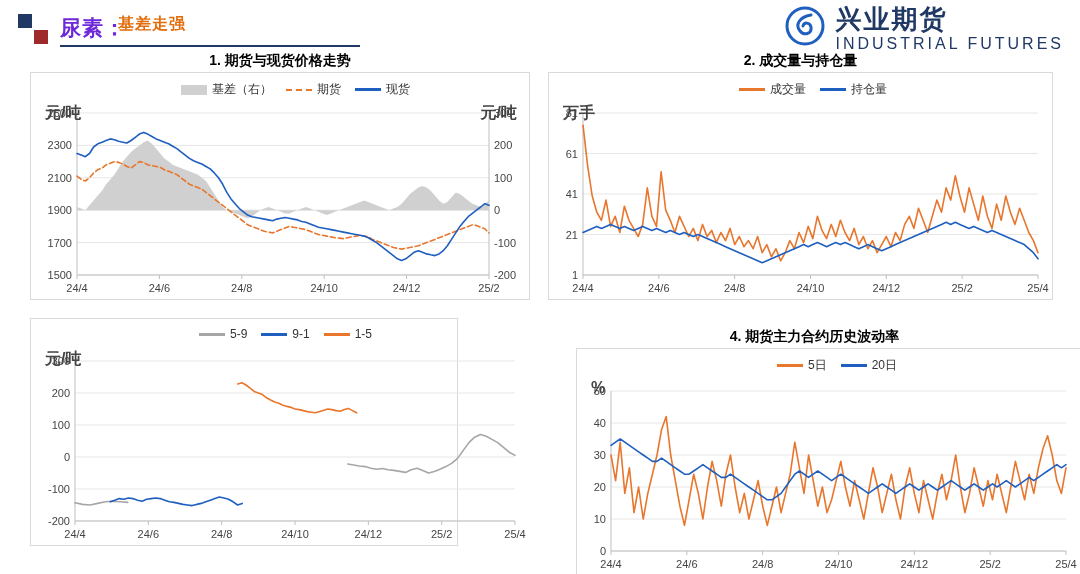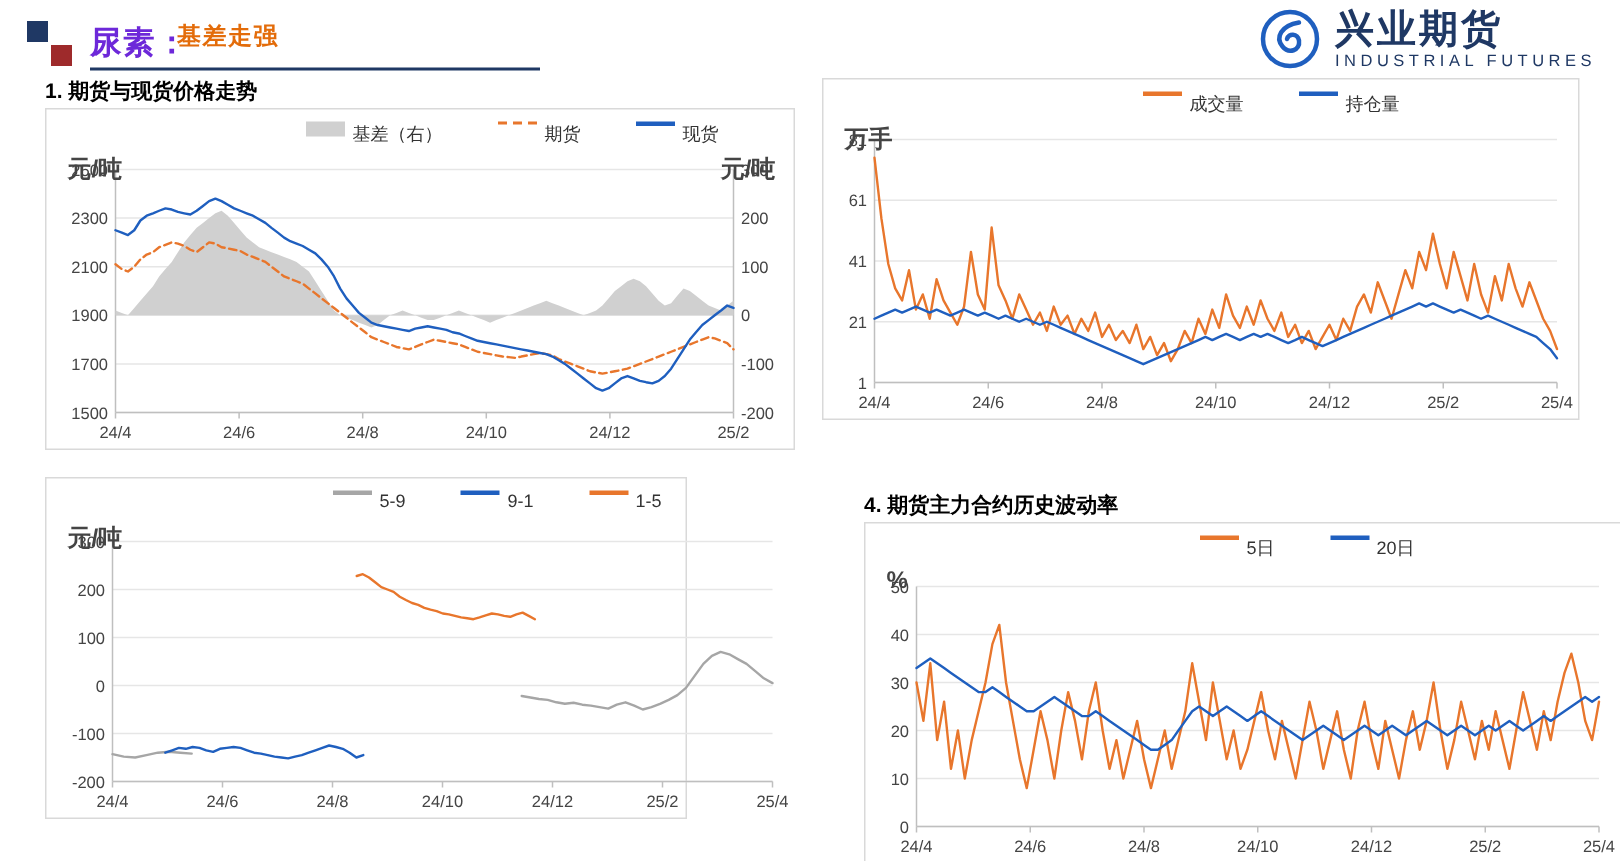--- a/index.html
+++ b/index.html
@@ -42,45 +42,45 @@
   }
   .brand {
     position:absolute; right:16px; top:6px; height:42px;
     display:flex; align-items:flex-start; gap:8px;
   }
   .brand-cn {
     font-size:26px; font-weight:bold; color:#1f3864; letter-spacing:2px;
     line-height:1;
   }
   .brand-en {
-    font-size:11px; color:#1f3864; letter-spacing:3px; line-height:1;
+    font-size:16px; color:#1f3864; letter-spacing:3px; line-height:1;
     margin-top:4px;
   }
   .brand-text { display:flex; flex-direction:column; }
 
   
   .panel {
     position:absolute;
     background:#ffffff;
   }
   .panel-title {
-    text-align:left;
+    text-align:center;
     font-size:14px; font-weight:bold; color:#000;
     margin-bottom:2px;
   }
   .plot-box {
     border:1px solid #d9d9d9;
     background:#fff;
     position:relative;
   }
   .legend {
     position:absolute; display:flex; align-items:center; gap:14px;
     font-size:12px; color:#333;
   }
-  .legend .item { display:flex; align-items:flex-start; gap:5px;margin-left:23px; }
+  .legend .item { display:flex; align-items:center; gap:5px; }
   .legend .swatch { display:inline-block; width:26px; height:3px; }
   .legend .swatch.area { height:10px; width:26px; }
   .legend .swatch.dash {
     height:0; border-top:2px dashed #e8762c; width:26px;
   }
   .axis-unit {
     position:absolute; font-size:16px; color:#444;font-weight:bold;
   }
   svg { display:block; }
   .tick-text { font-size:11px; fill:#444; font-family:"Liberation Sans", sans-serif; }
@@ -167,20 +167,21 @@
         <line x1="458" x2="458" y1="202" y2="206" class="axis-line"></line>
         <text x="458" y="219" text-anchor="middle" class="tick-text">25/2</text>
         <path d="M46,137.2 L46.0,134.0 L50.2,135.6 L54.3,137.2 L58.5,132.3 L62.6,127.5 L66.8,122.6 L71.0,117.8 L75.1,111.3 L79.3,106.4 L83.5,101.6 L87.6,95.1 L91.8,88.6 L95.9,83.7 L100.1,78.9 L104.3,75.6 L108.4,72.4 L112.6,69.2 L116.7,67.5 L120.9,70.8 L125.1,75.6 L129.2,80.5 L133.4,85.4 L137.6,88.6 L141.7,91.8 L145.9,93.5 L150.0,95.1 L154.2,96.7 L158.4,98.3 L162.5,99.9 L166.7,101.6 L170.8,104.8 L175.0,108.0 L179.2,114.5 L183.3,121.0 L187.5,127.5 L191.7,134.0 L195.8,137.2 L200.0,138.8 L204.1,140.4 L208.3,142.1 L212.5,143.7 L216.6,145.3 L220.8,143.7 L224.9,140.4 L229.1,137.2 L233.3,135.6 L237.4,134.0 L241.6,135.6 L245.8,137.2 L249.9,138.8 L254.1,140.4 L258.2,140.4 L262.4,138.8 L266.6,137.2 L270.7,135.6 L274.9,134.0 L279.1,135.6 L283.2,137.2 L287.4,138.8 L291.5,140.4 L295.7,142.1 L299.9,140.4 L304.0,138.8 L308.2,137.2 L312.3,135.6 L316.5,134.0 L320.7,132.3 L324.8,130.7 L329.0,129.1 L333.2,127.5 L337.3,129.1 L341.5,130.7 L345.6,132.3 L349.8,134.0 L354.0,135.6 L358.1,137.2 L362.3,135.6 L366.4,134.0 L370.6,130.7 L374.8,125.9 L378.9,121.0 L383.1,117.8 L387.3,114.5 L391.4,112.9 L395.6,114.5 L399.7,117.8 L403.9,122.6 L408.1,127.5 L412.2,130.7 L416.4,129.1 L420.5,124.2 L424.7,119.4 L428.9,121.0 L433.0,124.2 L437.2,127.5 L441.4,130.7 L445.5,132.3 L449.7,134.0 L453.8,130.7 L458.0,127.5 L458,137.2 Z" fill="#d0d0d0" stroke="none"></path>
         <path d="M46.0,103.2 L50.2,106.4 L54.3,108.0 L58.5,104.8 L62.6,99.9 L66.8,96.7 L71.0,95.1 L75.1,91.8 L79.3,90.2 L83.5,88.6 L87.6,89.4 L91.8,91.0 L95.9,93.5 L100.1,95.1 L104.3,91.8 L108.4,88.6 L112.6,89.4 L116.7,91.8 L120.9,92.6 L125.1,93.5 L129.2,94.3 L133.4,96.7 L137.6,98.3 L141.7,99.9 L145.9,101.6 L150.0,104.8 L154.2,108.0 L158.4,111.3 L162.5,112.9 L166.7,114.5 L170.8,116.1 L175.0,119.4 L179.2,122.6 L183.3,125.9 L187.5,129.1 L191.7,132.3 L195.8,135.6 L200.0,138.8 L204.1,142.1 L208.3,145.3 L212.5,148.5 L216.6,151.8 L220.8,153.4 L224.9,155.0 L229.1,156.6 L233.3,158.3 L237.4,159.1 L241.6,159.9 L245.8,158.3 L249.9,156.6 L254.1,155.0 L258.2,153.4 L262.4,154.2 L266.6,155.0 L270.7,155.8 L274.9,156.6 L279.1,158.3 L283.2,159.9 L287.4,161.5 L291.5,162.3 L295.7,163.1 L299.9,163.9 L304.0,164.7 L308.2,165.1 L312.3,165.6 L316.5,164.7 L320.7,163.9 L324.8,163.1 L329.0,162.3 L333.2,163.1 L337.3,163.9 L341.5,166.4 L345.6,168.0 L349.8,169.6 L354.0,171.2 L358.1,172.8 L362.3,174.5 L366.4,175.3 L370.6,176.1 L374.8,175.3 L378.9,174.5 L383.1,173.7 L387.3,172.8 L391.4,171.2 L395.6,169.6 L399.7,168.0 L403.9,166.4 L408.1,164.7 L412.2,163.1 L416.4,161.5 L420.5,159.9 L424.7,158.3 L428.9,156.6 L433.0,155.0 L437.2,153.4 L441.4,151.8 L445.5,152.6 L449.7,154.2 L453.8,155.8 L458.0,159.9" fill="none" stroke="#e8762c" stroke-width="1.6" stroke-linejoin="round" stroke-linecap="round" stroke-dasharray="5,3"></path>
         <path d="M46.0,80.5 L50.2,82.1 L54.3,83.7 L58.5,80.5 L62.6,74.0 L66.8,70.8 L71.0,69.2 L75.1,67.5 L79.3,65.9 L83.5,66.7 L87.6,68.3 L91.8,69.2 L95.9,70.0 L100.1,67.5 L104.3,64.3 L108.4,61.1 L112.6,59.4 L116.7,61.1 L120.9,63.5 L125.1,65.9 L129.2,67.5 L133.4,69.2 L137.6,70.8 L141.7,73.2 L145.9,75.6 L150.0,78.9 L154.2,82.1 L158.4,85.4 L162.5,87.8 L166.7,89.4 L170.8,91.0 L175.0,93.5 L179.2,95.9 L183.3,99.9 L187.5,104.8 L191.7,111.3 L195.8,119.4 L200.0,125.9 L204.1,130.7 L208.3,135.6 L212.5,138.8 L216.6,142.1 L220.8,143.7 L224.9,144.5 L229.1,145.3 L233.3,146.1 L237.4,146.9 L241.6,147.7 L245.8,146.1 L249.9,145.3 L254.1,144.5 L258.2,145.3 L262.4,146.1 L266.6,146.9 L270.7,148.5 L274.9,149.3 L279.1,151.0 L283.2,152.6 L287.4,154.2 L291.5,155.0 L295.7,155.8 L299.9,156.6 L304.0,157.4 L308.2,158.3 L312.3,159.1 L316.5,159.9 L320.7,160.7 L324.8,161.5 L329.0,162.3 L333.2,163.1 L337.3,164.7 L341.5,167.2 L345.6,169.6 L349.8,172.8 L354.0,176.1 L358.1,179.3 L362.3,182.6 L366.4,185.8 L370.6,187.4 L374.8,185.8 L378.9,182.6 L383.1,179.3 L387.3,177.7 L391.4,179.3 L395.6,180.9 L399.7,181.8 L403.9,182.6 L408.1,180.9 L412.2,177.7 L416.4,172.8 L420.5,166.4 L424.7,159.9 L428.9,153.4 L433.0,148.5 L437.2,143.7 L441.4,140.4 L445.5,137.2 L449.7,134.0 L453.8,130.7 L458.0,132.3" fill="none" stroke="#1f5fbf" stroke-width="1.6" stroke-linejoin="round" stroke-linecap="round"></path>
       </svg>
   </div>
 </div>
 
 <div class="panel" style="left:548px; top:52px; width:505px; height:250px;">
+  <div class="panel-title">2. 成交量与持仓量</div>
   <div class="plot-box" style="width:505px;height:228px;">
     <div class="legend" style="left:190px; top:8px;">
       <span class="item">
         <span class="swatch" style="background:#e8762c;"></span>
         <span>成交量</span>
       </span>
       <span class="item">
         <span class="swatch" style="background:#1f5fbf;"></span>
         <span>持仓量</span>
       </span>

